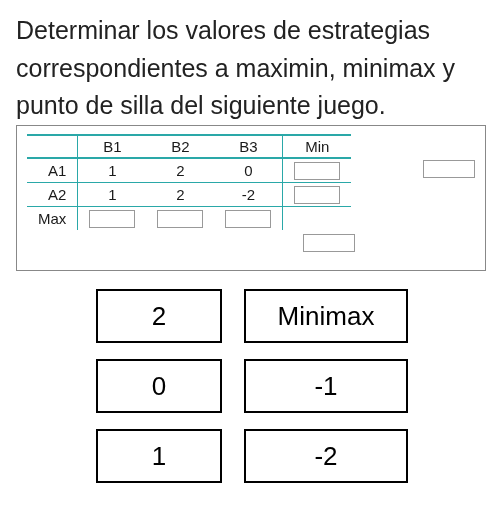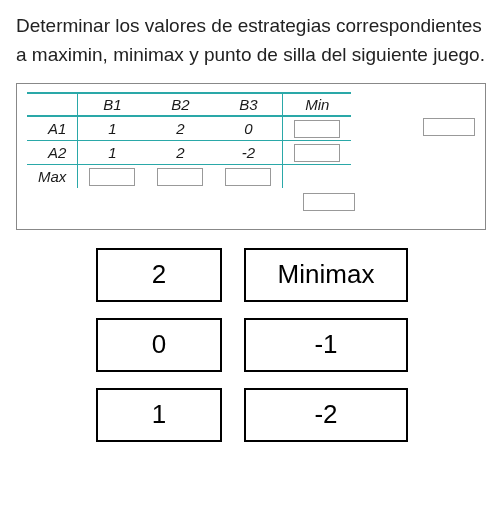--- a/index.html
+++ b/index.html
@@ -9,43 +9,41 @@
     }
     body {
       font-family: Arial, sans-serif;
       background: #ffffff;
       width: 502px;
       height: 531px;
       padding: 12px 16px;
       color: #1a1a1a;
     }
     .question-text {
-      font-size: 19px;
+      font-size: 25px;
       line-height: 1.5;
-      margin-bottom: 14px;
       color: #222;
     }
     .table-container {
       border: 1px solid #888;
       padding: 8px 10px 18px 10px;
       margin-bottom: 18px;
       background: #fff;
       position: relative;
     }
     table.game-table {
       border-collapse: collapse;
       font-size: 15px;
     }
     table.game-table th,
     table.game-table td {
       padding: 2px 11px;
       text-align: center;
       min-width: 50px;
       height: 22px;
-      font-style: italic;
     }
     table.game-table .hdr {
       border-top: 2px solid #2aa8a8;
       border-bottom: 2px solid #2aa8a8;
       font-weight: normal;
     }
     table.game-table .rowlabel {
       text-align: right;
       min-width: 44px;
     }

